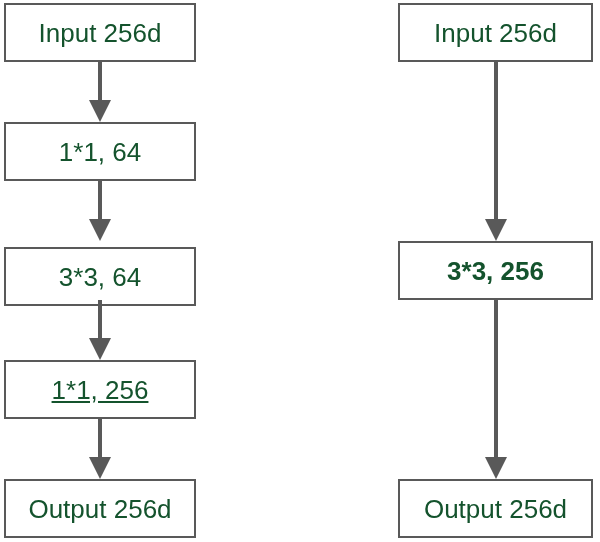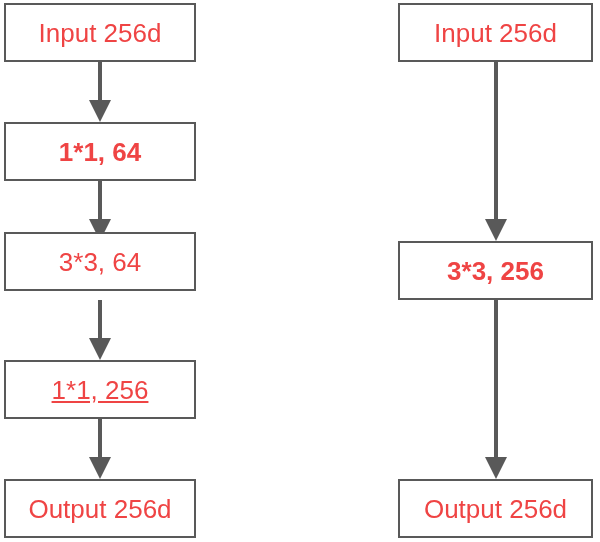--- a/index.html
+++ b/index.html
@@ -13,33 +13,33 @@
     height: 542px;
     background: #ffffff;
     font-family: "Liberation Sans", sans-serif;
     overflow: hidden;
   }
   .node {
     position: absolute;
     box-sizing: border-box;
     border: 2px solid #595959;
     background: #ffffff;
-    color: #ef4444;
+    color: #14532d;
     font-size: 26px;
     line-height: 1;
     display: flex;
     align-items: center;
     justify-content: center;
     white-space: nowrap;
   }
   .ln { left: 4px;   width: 192px; height: 59px; }
   .rn { left: 398px; width: 195px; height: 59px; }
   .l0 { top: 3px; }
-  .l1 { top: 122px; font-weight: bold; }
-  .l2 { top: 232px; }
+  .l1 { top: 122px; }
+  .l2 { top: 247px; }
   .l3 { top: 360px; text-decoration: underline; }
   .l4 { top: 479px; }
   .r0 { top: 3px; }
   .r1 { top: 241px; font-weight: bold; }
   .r2 { top: 479px; }
   .arrow {
     position: absolute;
     display: block;
   }
   .arrow line    { stroke: #595959; stroke-width: 4; }

